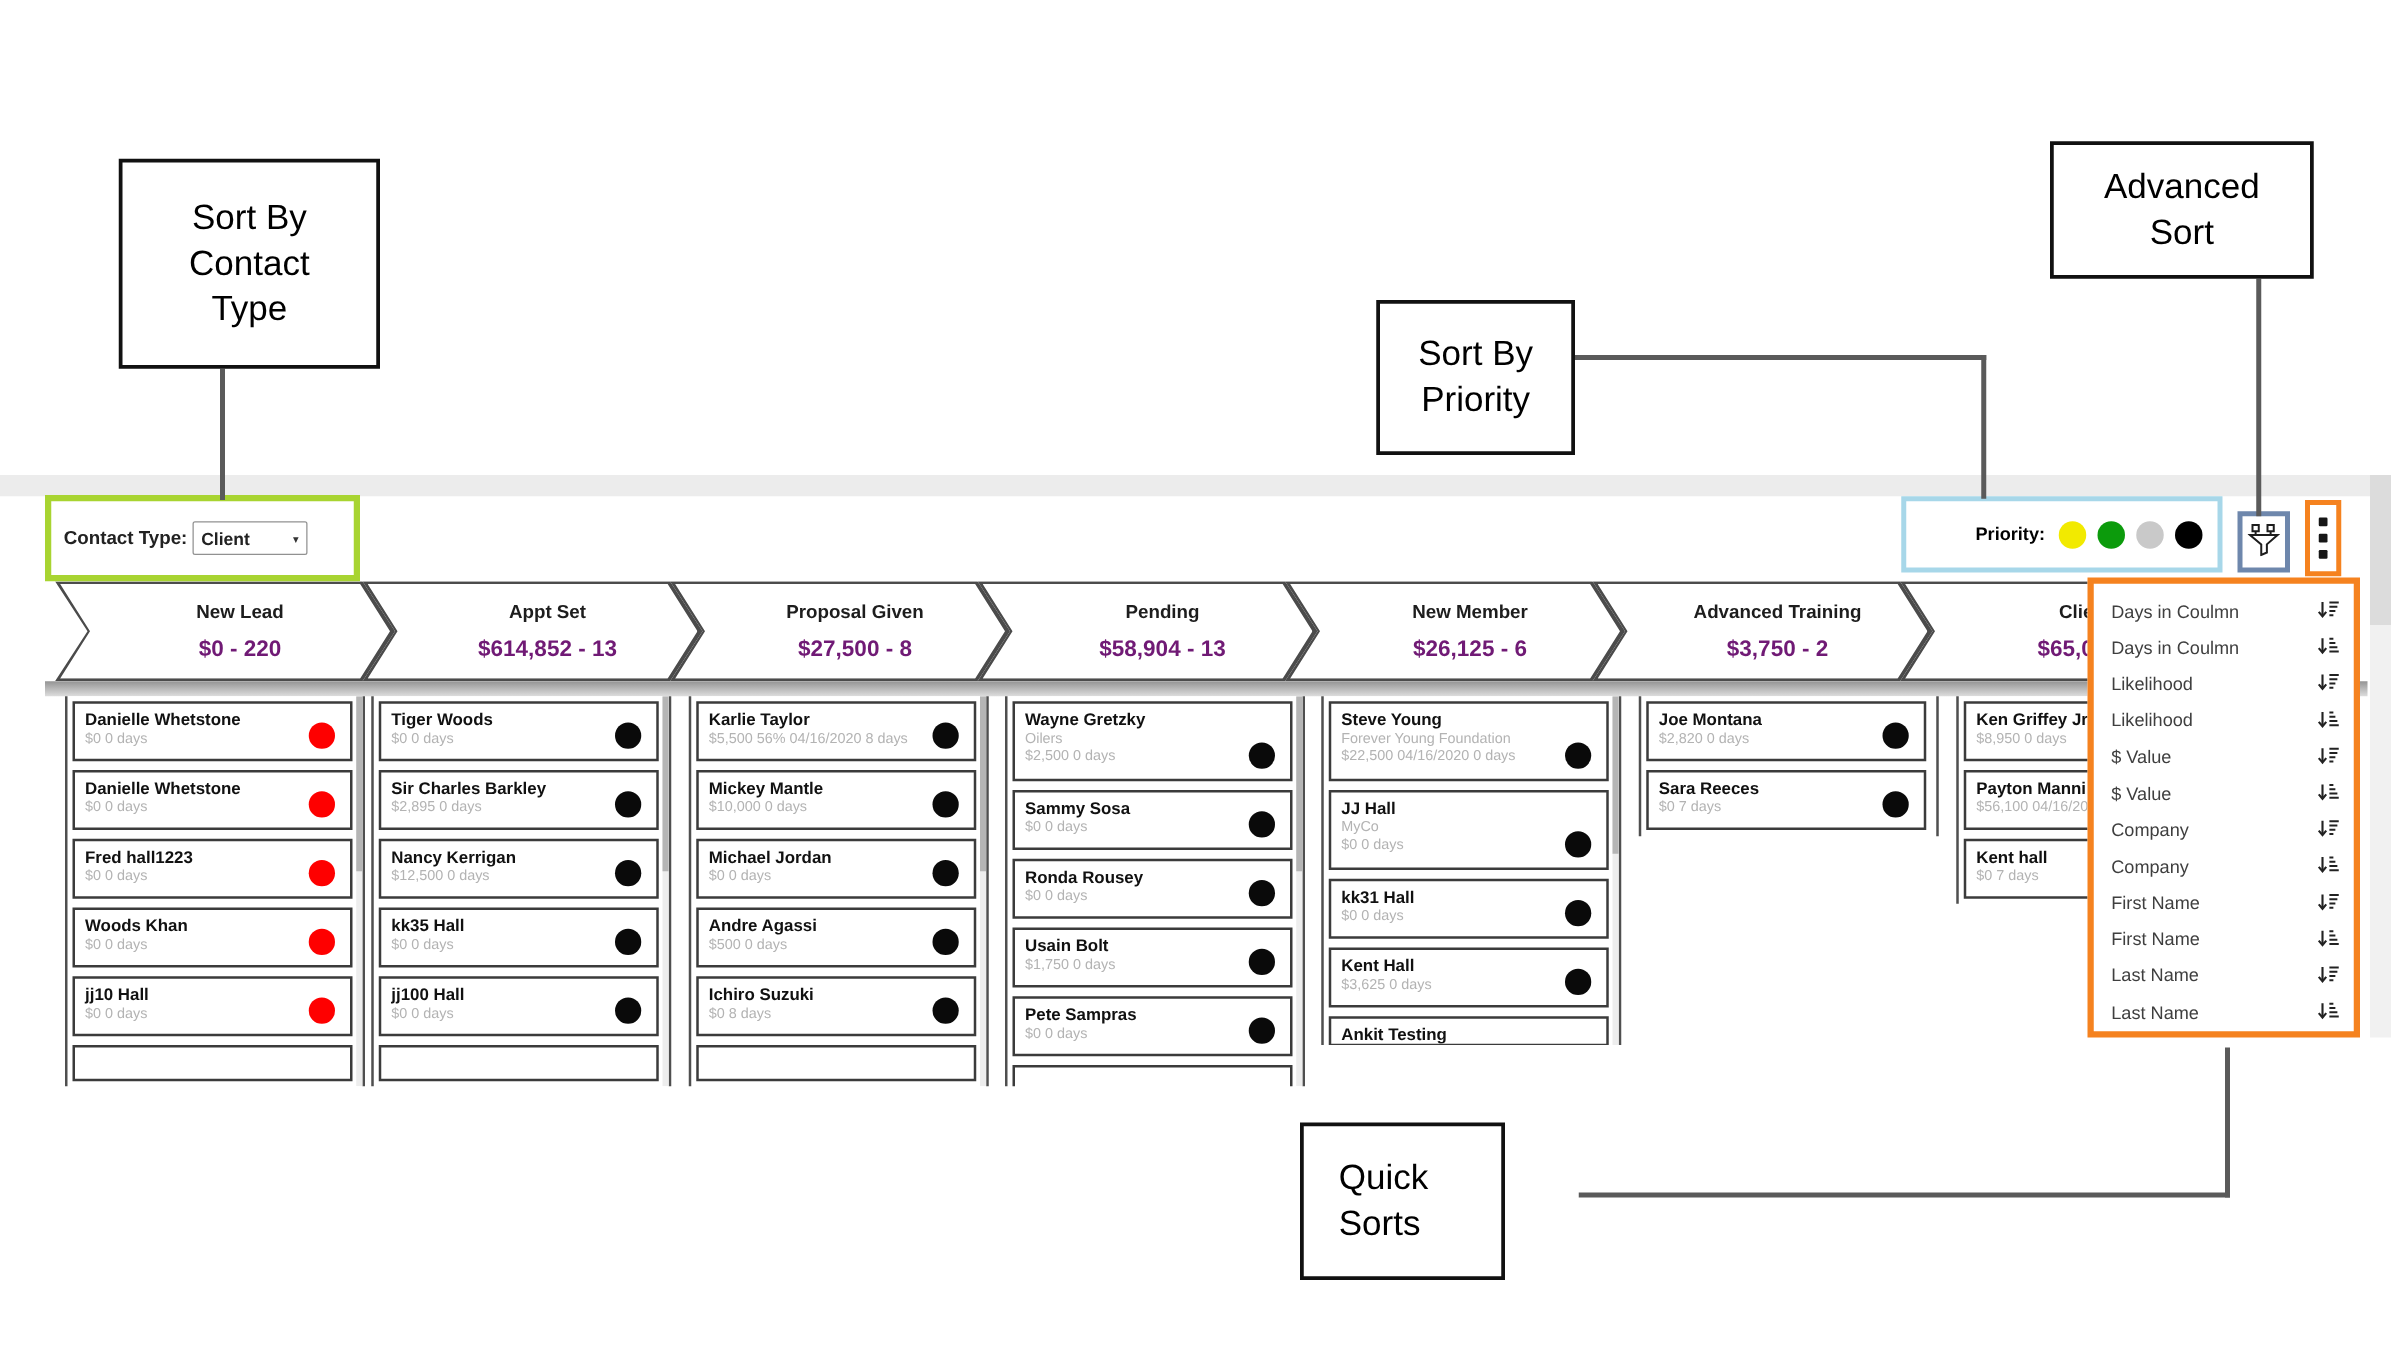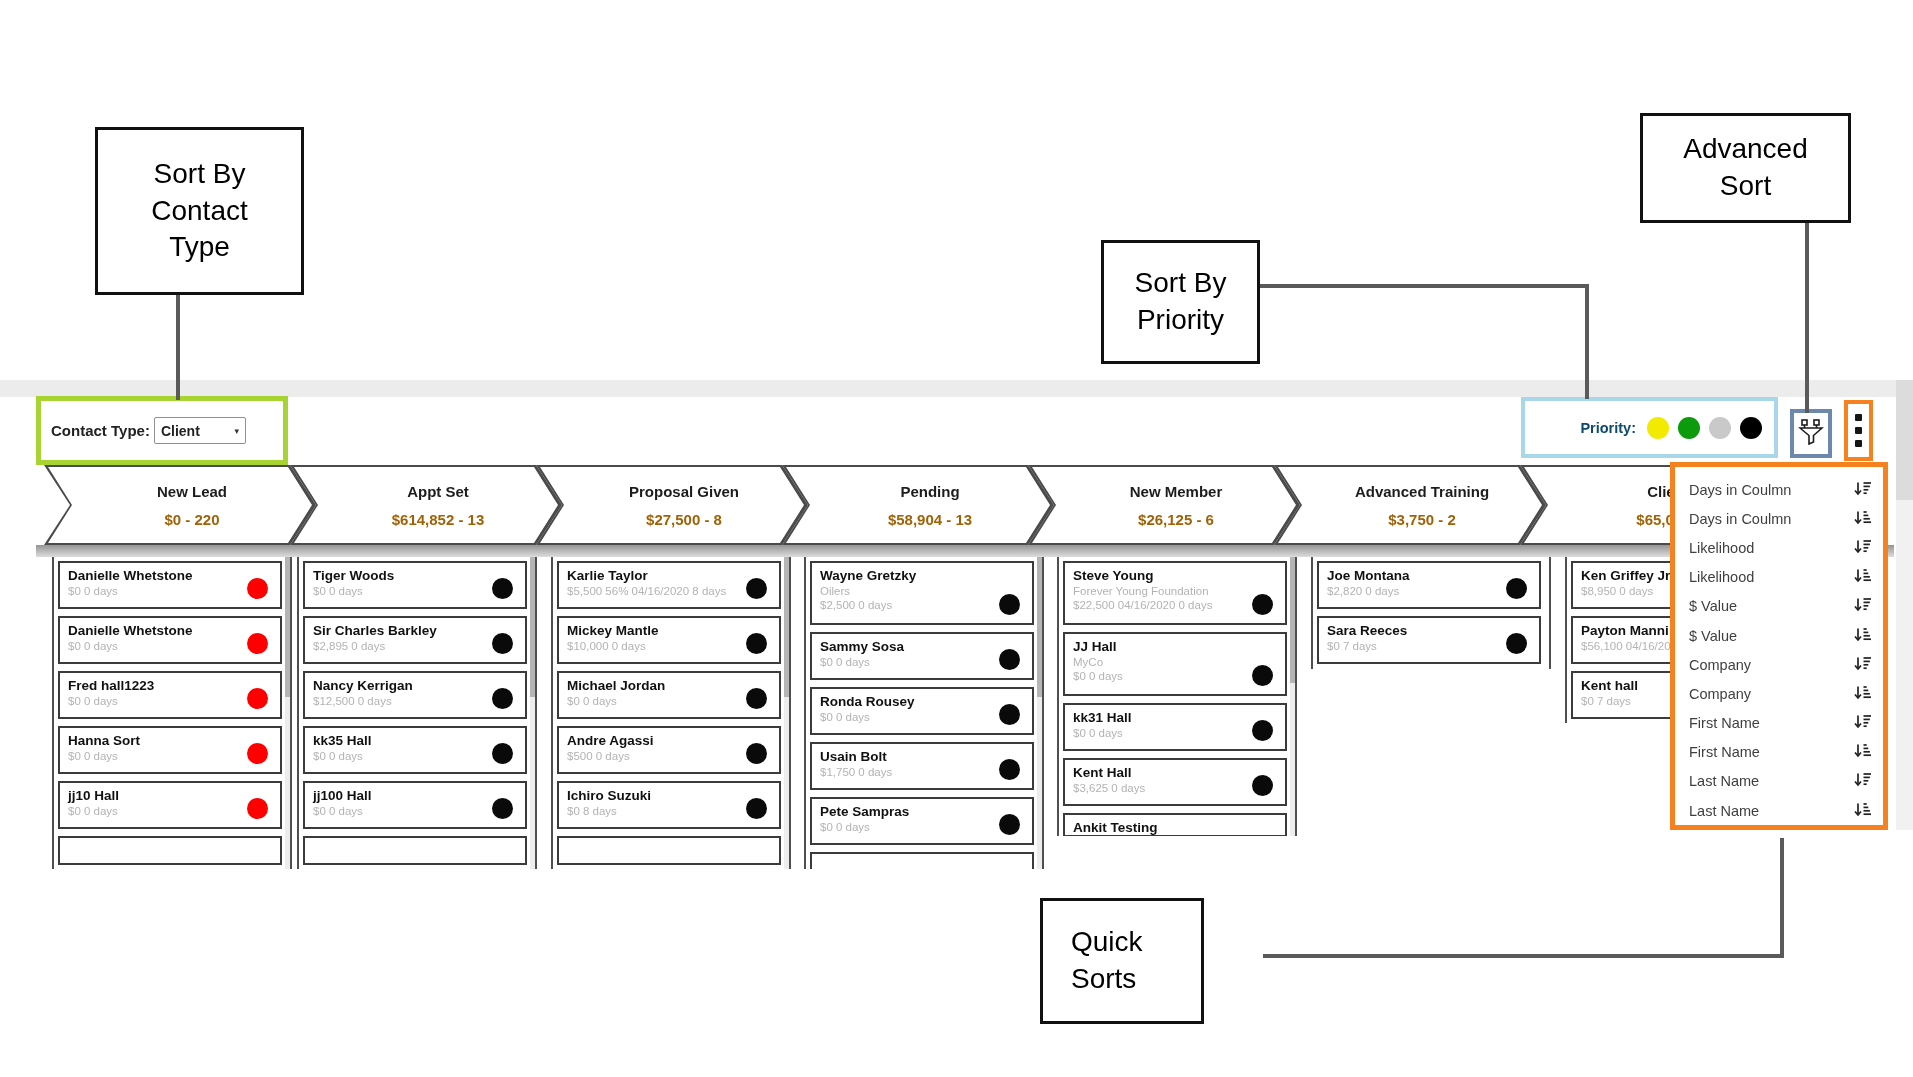--- a/index.html
+++ b/index.html
@@ -22,40 +22,40 @@
              box-sizing:border-box;background:#fff;display:flex;align-items:center;padding-left:10px;z-index:3;}
   .ct-label{font-size:15px;font-weight:bold;color:#222;margin-right:4px;white-space:nowrap;}
   .ct-select{width:92px;height:27px;border:1px solid #919191;border-radius:2px;background:#fff;
              display:flex;align-items:center;justify-content:space-between;padding:0 6px;box-sizing:border-box;}
   .ct-select .val{font-size:14px;font-weight:bold;color:#222;}
   .ct-select .caret{font-size:9px;color:#333;}
 
   .priority-box{position:absolute;left:1521px;top:397px;width:257px;height:61px;border:4px solid #a7d7e9;
                 box-sizing:border-box;background:#fff;display:flex;align-items:center;justify-content:flex-end;
                 gap:9px;padding-right:12px;z-index:3;}
-  .priority-label{font-size:14.5px;font-weight:bold;color:#0c4a6e;margin-right:2px;}
+  .priority-label{font-size:14.5px;font-weight:bold;color:#000000;margin-right:2px;}
   .p-dot{width:22px;height:22px;border-radius:50%;}
 
   .filter-box{position:absolute;left:1790px;top:409px;width:42px;height:49px;border:4px solid #6e87ac;
               box-sizing:border-box;background:#fff;display:flex;align-items:center;justify-content:center;z-index:3;}
   .kebab-box{position:absolute;left:1844px;top:400px;width:29px;height:61px;border:4px solid #f5821f;
              box-sizing:border-box;background:#fff;display:flex;flex-direction:column;align-items:center;
              justify-content:center;gap:6px;z-index:3;}
   .kebab-box .kdot{width:7px;height:7px;background:#161616;border-radius:1px;}
 
   
   .chev{position:absolute;top:465px;height:80px;}
   .chev-bg{position:absolute;inset:0;background:#4b4b4b;
            clip-path:polygon(0 0,calc(100% - 26px) 0,100% 50%,calc(100% - 26px) 100%,0 100%,26px 50%);}
   .chev-fg{position:absolute;inset:2px 4px;background:#fff;
            clip-path:polygon(0 0,calc(100% - 24px) 0,100% 50%,calc(100% - 24px) 100%,0 100%,24px 50%);}
   .chev-txt{position:absolute;inset:0;padding-left:24px;display:flex;flex-direction:column;align-items:center;
             justify-content:center;gap:11px;text-align:center;}
   .chev-title{font-size:15px;font-weight:bold;color:#1d1d1d;white-space:nowrap;}
-  .chev-amt{font-size:15px;font-weight:bold;color:#a16207;white-space:nowrap;}
+  .chev-amt{font-size:18px;font-weight:bold;color:#701a75;white-space:nowrap;}
   .grad-strip{position:absolute;left:36px;top:545px;width:1858px;height:12px;
               background:linear-gradient(180deg,#949494,#dddddd);}
 
   
   .lane{position:absolute;top:557px;width:240px;box-sizing:border-box;border-left:2px solid #4f4f4f;
         border-right:2px solid #4f4f4f;padding:4px 8px 0 4px;overflow:hidden;background:#fff;}
   .card{position:relative;border:2px solid #3b3b3b;background:#fff;margin-bottom:7px;
         padding:5px 8px;box-sizing:border-box;height:48px;overflow:hidden;}
   .card.tall{height:64px;}
   .card.partial{margin-bottom:0;}
@@ -214,21 +214,21 @@
           <div class="nm">Danielle Whetstone</div>
           <div class="sub">$0 0 days</div>
           <span class="dot" style="background: rgb(254, 0, 0);"></span>
         </div>
         <div class="card">
           <div class="nm">Fred hall1223</div>
           <div class="sub">$0 0 days</div>
           <span class="dot" style="background: rgb(254, 0, 0);"></span>
         </div>
         <div class="card">
-          <div class="nm">Hanna Sort</div>
+          <div class="nm">Woods Khan</div>
           <div class="sub">$0 0 days</div>
           <span class="dot" style="background: rgb(254, 0, 0);"></span>
         </div>
         <div class="card">
           <div class="nm">jj10 Hall</div>
           <div class="sub">$0 0 days</div>
           <span class="dot" style="background: rgb(254, 0, 0);"></span>
         </div>
         <div class="card partial" style="height: 29px;"></div>
         <div class="lane-scroll">

